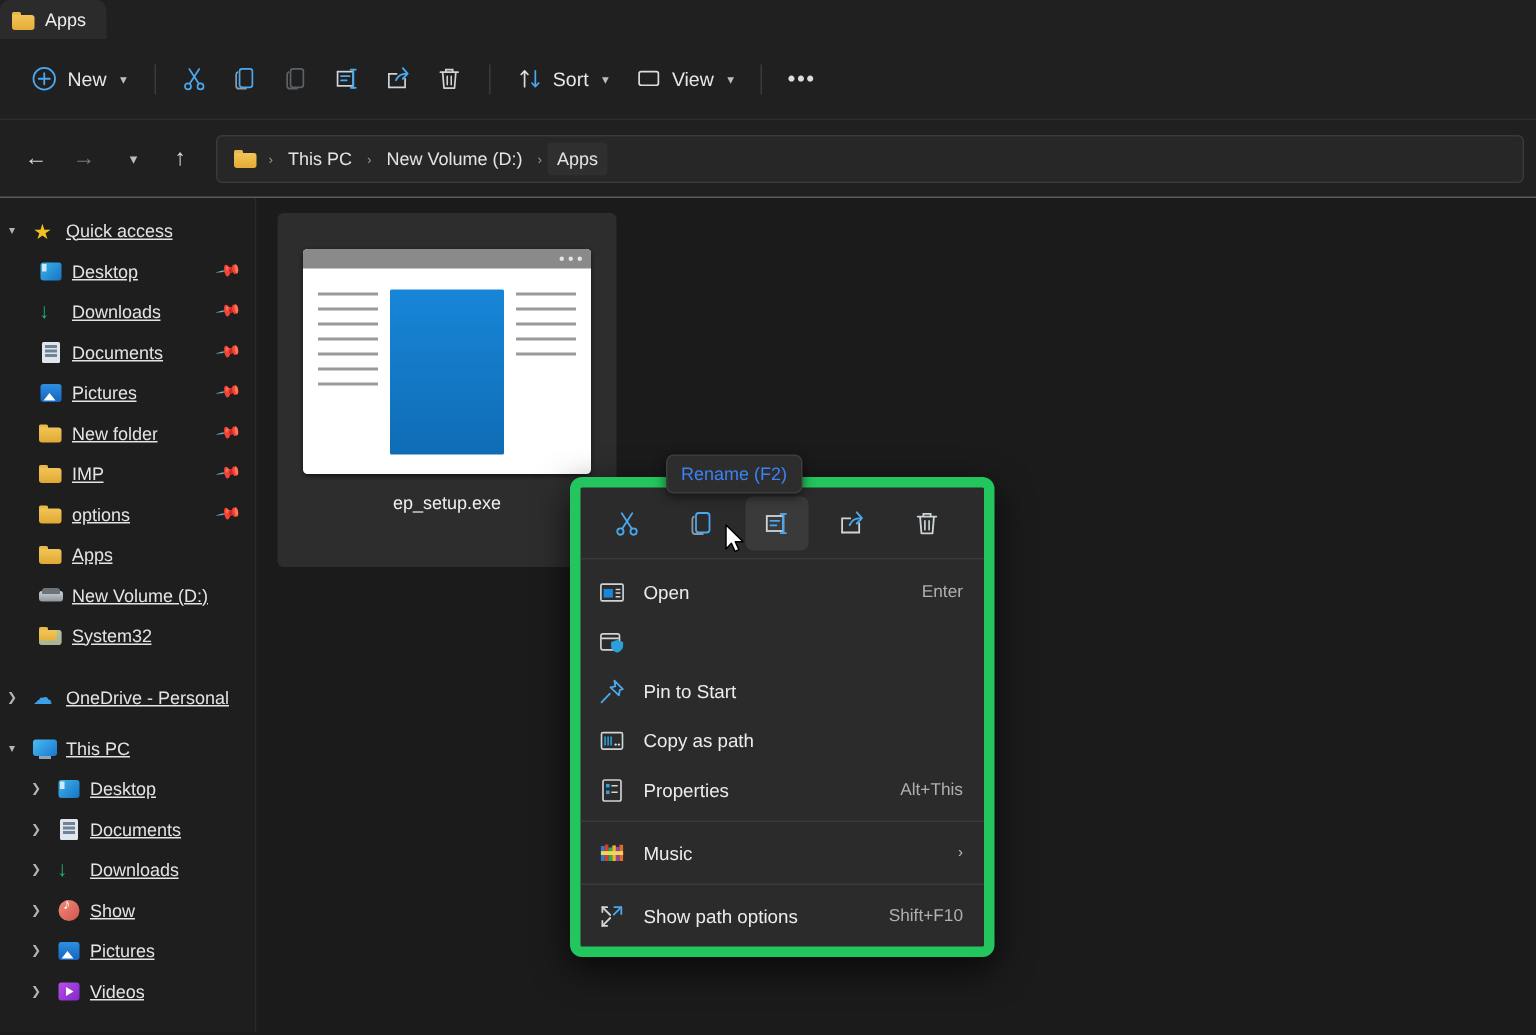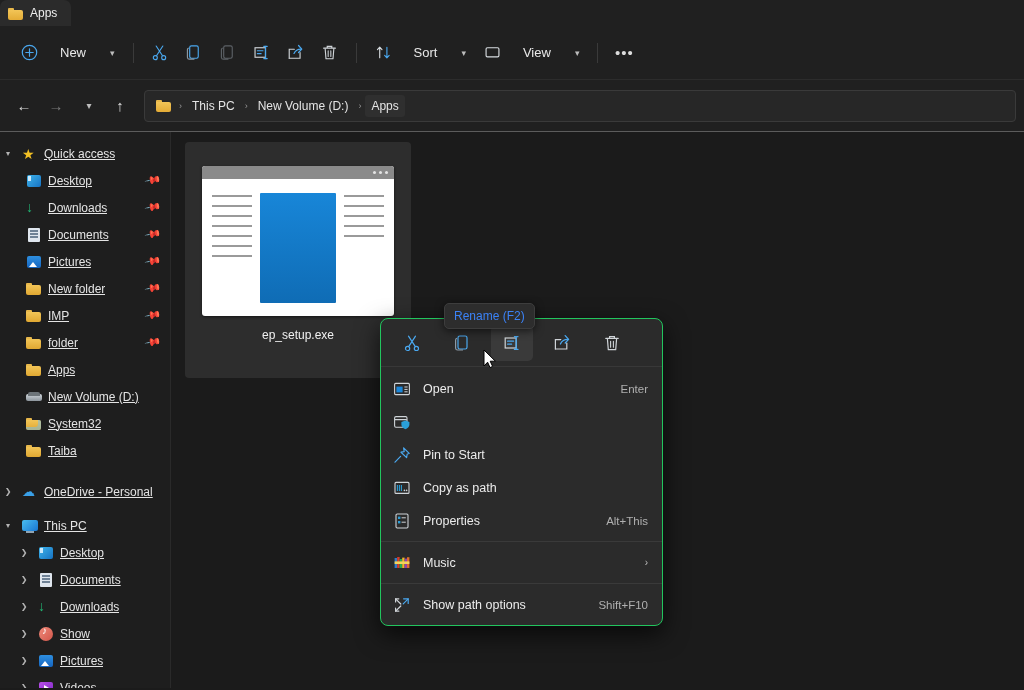--- a/index.html
+++ b/index.html
@@ -35,21 +35,21 @@
     background: linear-gradient(#f2c557,#e4ac36); border-radius:1px 2px 2px 2px;
   }
 
   
   .toolbar {
     height: 54px; background: #202020;
     display: flex; align-items: center; padding: 0 12px;
     border-bottom: 1px solid #2c2c2c;
   }
   .tb-btn {
-    height: 32px; display: flex; align-items: center; gap: 22px;
+    height: 32px; display: flex; align-items: center; gap: 7px;
     padding: 0 9px; border-radius: 4px; font-size: 13px; color: #e8e8e8;
     cursor: default;
   }
   .tb-icon {
     width: 34px; height: 32px; display: flex; align-items: center; justify-content: center;
     border-radius: 4px; cursor: default;
   }
   .tb-sep { width: 1px; height: 20px; background: #3a3a3a; margin: 0 9px; }
   .chev { font-size: 9px; color: #bdbdbd; margin-left: 2px; }
 
@@ -150,21 +150,21 @@
   .tooltip {
     position: absolute; left: 444px; top: 303px;
     background: #2d2d2d; border: 1px solid #3d3d3d; border-radius: 5px;
     padding: 5px 9px; font-size: 12px; color: #3b82f6;
     box-shadow: 0 2px 8px rgba(0,0,0,.6); z-index: 40; white-space: nowrap;
   }
 
   
   .ctxmenu {
     position: absolute; left: 380px; top: 318px; width: 283px;
-    background: #2b2b2b; border: 1px solid #22c55e; border-radius: 8px;
+    background: #2b2b2b; border: 7px solid #22c55e; border-radius: 8px;
     box-shadow: 0 8px 24px rgba(0,0,0,.7); z-index: 30; overflow: hidden;
     padding-bottom: 4px;
   }
   .ctx-iconrow {
     display: flex; align-items: center; height: 48px; padding: 0 6px;
     border-bottom: 1px solid #383838;
   }
   .ctx-ibtn {
     width: 42px; height: 36px; margin: 0 4px;
     display: flex; align-items: center; justify-content: center;
@@ -346,38 +346,34 @@
         <span class="lbl">New folder</span>
         <span class="pin">📌</span>
       </div>
       <div class="nav-row indent-1">
         <span class="ico ic-folder"></span>
         <span class="lbl">IMP</span>
         <span class="pin">📌</span>
       </div>
       <div class="nav-row indent-1">
         <span class="ico ic-folder"></span>
-        <span class="lbl">folder</span>
+        <span class="lbl">options</span>
         <span class="pin">📌</span>
       </div>
       <div class="nav-row indent-1">
         <span class="ico ic-folder"></span>
         <span class="lbl">Apps</span>
       </div>
       <div class="nav-row indent-1">
         <span class="ico ic-drive"></span>
         <span class="lbl">New Volume (D:)</span>
       </div>
       <div class="nav-row indent-1">
         <span class="ico ic-sys32"></span>
         <span class="lbl">System32</span>
-      </div>
-      <div class="nav-row indent-1">
-        <span class="ico ic-folder"></span>
-        <span class="lbl">Taiba</span>
       </div>
 
       <div style="height:14px;"></div>
 
       <div class="nav-row">
         <span class="twisty">❯</span>
         <span class="ico ic-cloud">☁</span>
         <span class="lbl">OneDrive - Personal</span>
       </div>
 

